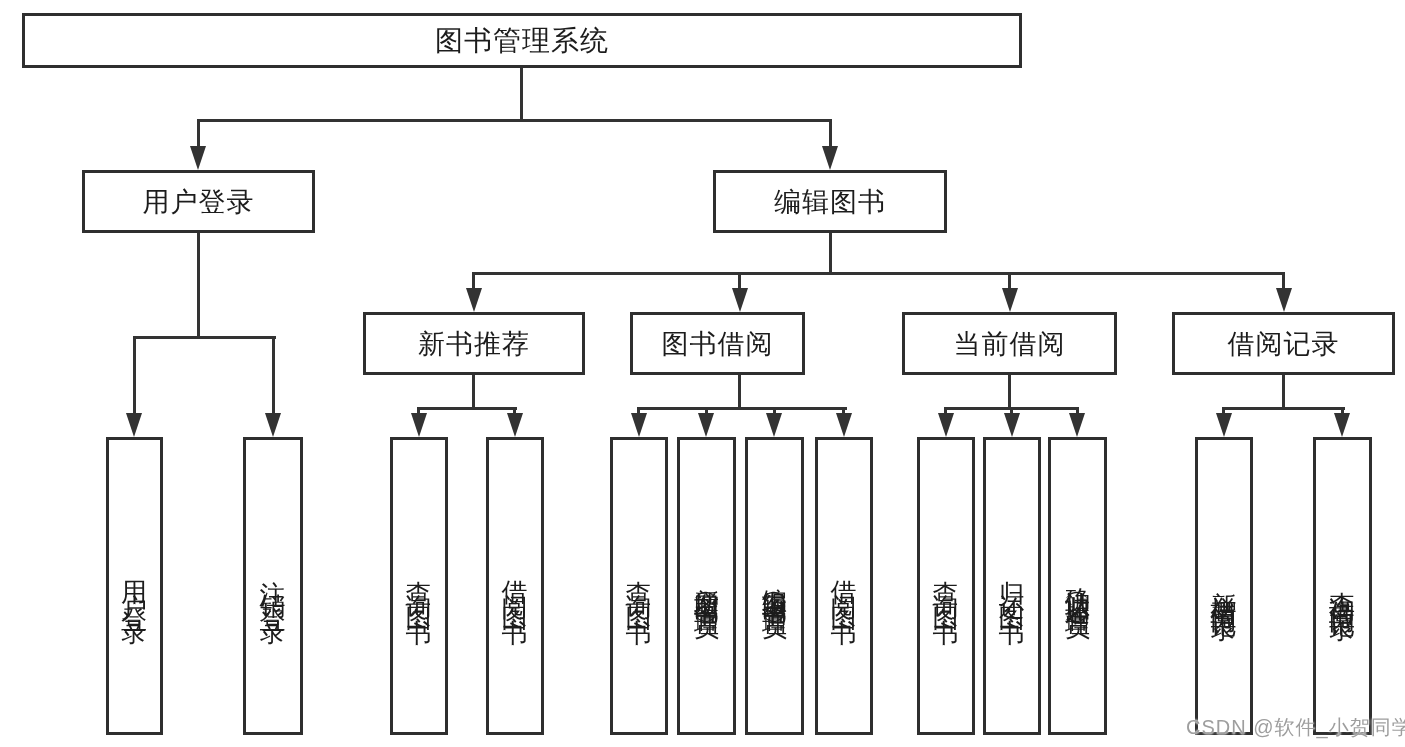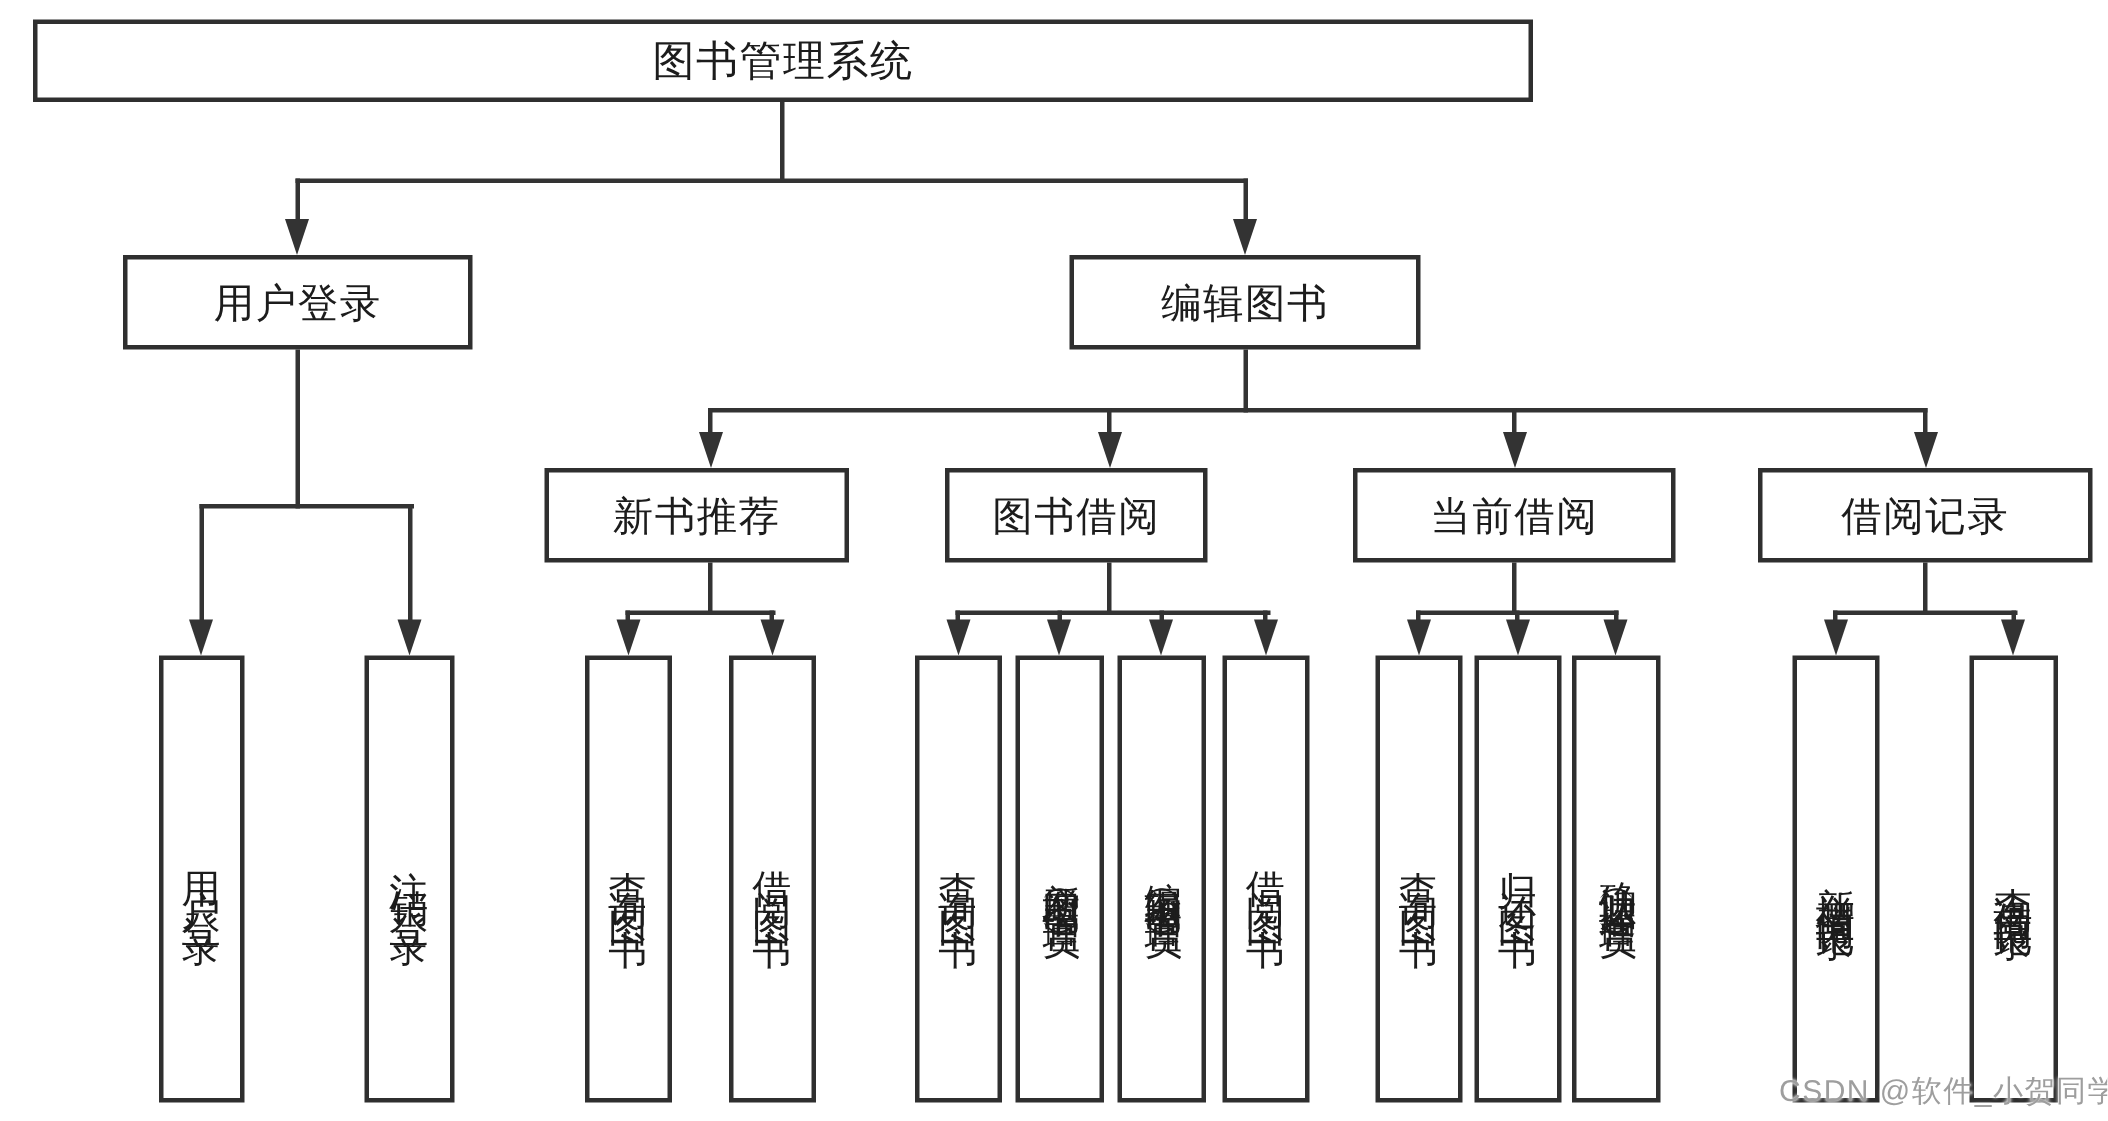--- a/index.html
+++ b/index.html
@@ -62,21 +62,21 @@
   <div class="hl" style="left:472px;top:272px;width:813px;"></div>
   <div class="vl" style="left:472px;top:272px;height:20px;"></div>
   <div class="arrow" style="left:466px;top:288px;"></div>
   <div class="vl" style="left:738px;top:272px;height:20px;"></div>
   <div class="arrow" style="left:732px;top:288px;"></div>
   <div class="vl" style="left:1008px;top:272px;height:20px;"></div>
   <div class="arrow" style="left:1002px;top:288px;"></div>
   <div class="vl" style="left:1282px;top:272px;height:20px;"></div>
   <div class="arrow" style="left:1276px;top:288px;"></div>
 
-  <div class="box hbox" style="left:363px;top:312px;width:203px;height:63px;">新书推荐</div>
+  <div class="box hbox" style="left:363px;top:312px;width:222px;height:63px;">新书推荐</div>
   <div class="box hbox" style="left:630px;top:312px;width:175px;height:63px;">图书借阅</div>
   <div class="box hbox" style="left:1172px;top:312px;width:223px;height:63px;">借阅记录</div>
   <div class="box hbox" style="left:902px;top:312px;width:215px;height:63px;">当前借阅</div>
 
   <div class="vl" style="left:472px;top:375px;height:35px;"></div>
   <div class="hl" style="left:417px;top:407px;width:100px;"></div>
   <div class="vl" style="left:417px;top:407px;height:10px;"></div>
   <div class="arrow" style="left:411px;top:413px;"></div>
   <div class="vl" style="left:513px;top:407px;height:10px;"></div>
   <div class="arrow" style="left:507px;top:413px;"></div>

